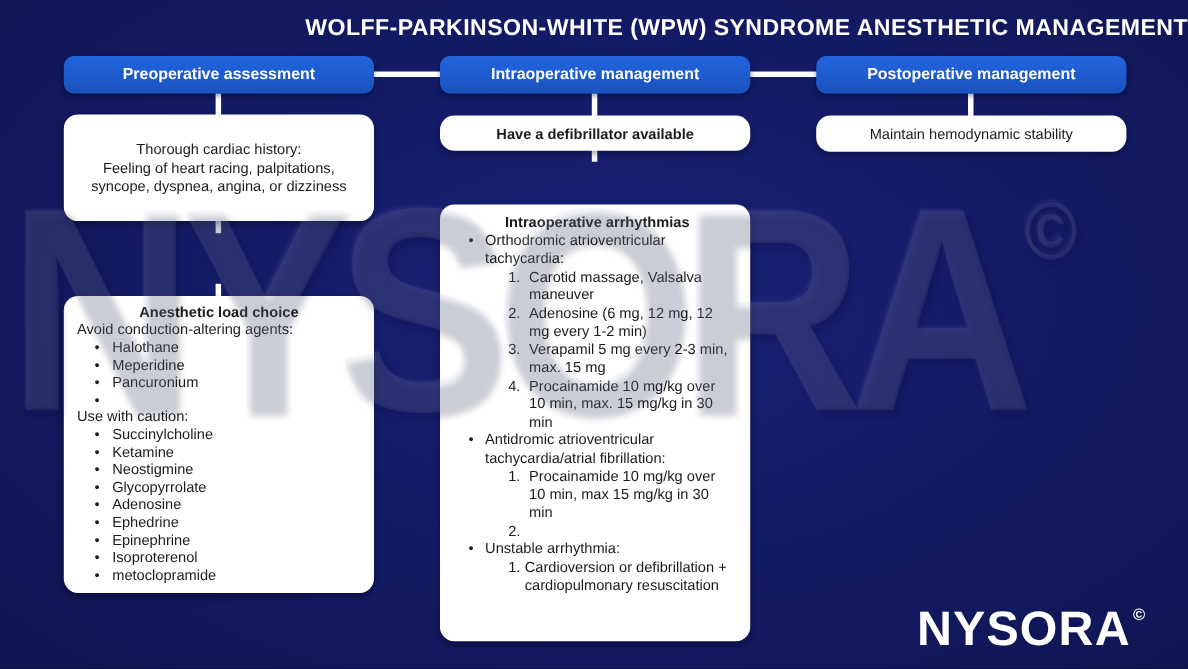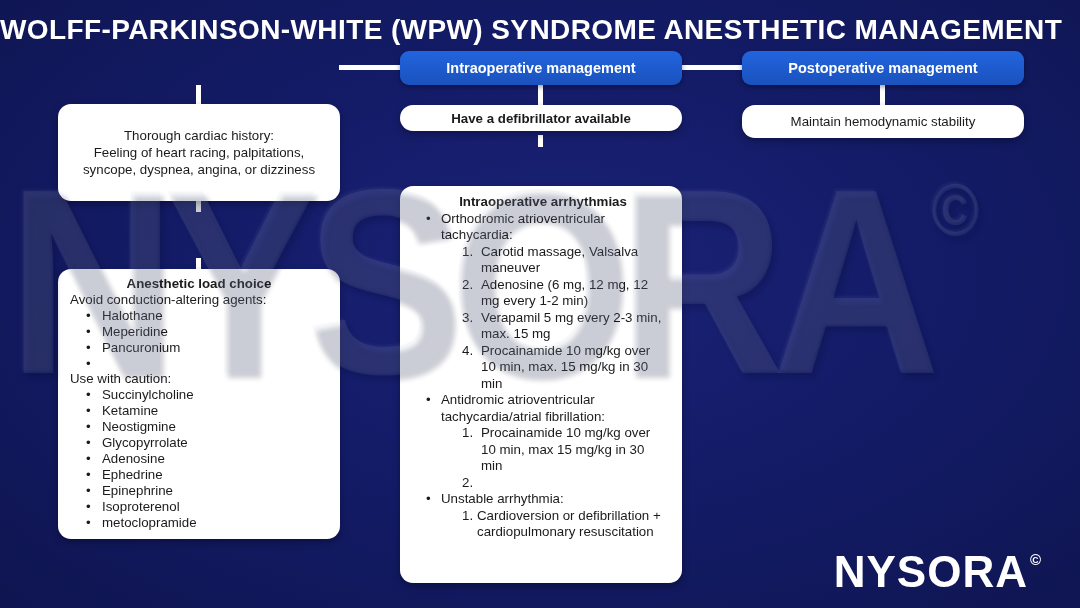--- a/index.html
+++ b/index.html
@@ -6,22 +6,22 @@
     --bg:#131b66; --header-blue:#1d5bd0; --box-bg:#ffffff; --box-text:#1b1b1b;
     --title-text:#ffffff; --connector:#ffffff;
   }
   *{margin:0;padding:0;box-sizing:border-box;}
   body{font-family:"Liberation Sans",sans-serif;background:#000;}
   .canvas{
     position:relative;width:1080px;height:608px;overflow:hidden;
     background:radial-gradient(ellipse at 52% 45%, #1b2277 0%, var(--bg) 50%, #0f1550 100%);
   }
   .title{
-    position:absolute;top:14px;left:0;right:0;text-align:left;
-    color:var(--title-text);font-weight:800;font-size:28px;letter-spacing:.4px;
+    position:absolute;top:14px;left:0;right:0;text-align:right;
+    color:var(--title-text);font-weight:800;font-size:21px;letter-spacing:.4px;
   }
   .col-header{
     position:absolute;top:51px;width:282px;height:34px;border-radius:9px;
     background:linear-gradient(180deg,#2264de 0%,#1a52bd 100%);
     color:#fff;font-weight:700;font-size:14.5px;
     display:flex;align-items:center;justify-content:center;
     box-shadow:0 2px 5px rgba(0,0,20,.4);z-index:2;
   }
   .h1{left:58px}.h2{left:400px}.h3{left:742px}
   .hline{position:absolute;top:65px;height:5px;background:var(--connector);z-index:1;}
@@ -32,21 +32,21 @@
   .v3a{left:880px;top:85px;height:21px}
   .box{
     position:absolute;width:282px;background:var(--box-bg);border-radius:13px;
     color:var(--box-text);font-size:13.3px;z-index:2;
     box-shadow:0 3px 7px rgba(0,0,15,.35);
   }
   .center-box{display:flex;flex-direction:column;align-items:center;justify-content:center;text-align:center;}
   .c1b1{left:58px;top:104px;height:97px;line-height:17px;}
   .c1b2{left:58px;top:211px;height:47px;line-height:17px;}
   .c1b3{left:58px;top:269px;height:270px;line-height:15.9px;padding:7px 12px 7px 12px;}
-  .c2b1{left:400px;top:105px;height:26px;}
+  .c2b1{left:400px;top:105px;height:32px;}
   .c2b2{left:400px;top:146px;height:397px;line-height:16.5px;padding:8px 8px 8px 12px;margin-top:40px;}
   .c3b1{left:742px;top:105px;height:33px;}
   .item-center{white-space:pre-line;text-align:center;}
   .item-center.bold{font-weight:700;}
   .item-heading{font-weight:700;text-align:center;}
   .item-para{text-align:left;}
   .item-bullet,.item-num{display:flex;text-align:left;}
   .item-bullet .marker{flex:0 0 18px;padding-left:2px;}
   .item-bullet .txt,.item-num .txt{flex:1;white-space:pre-line;}
   .c1b3 .item-bullet{padding-left:14px;}
@@ -69,20 +69,21 @@
   }
   .logo-mark{font-size:15px;font-weight:700;margin-top:2px;margin-left:2px;}
 </style>
 </head>
 <body>
 
 <div class="canvas">
 
   <div class="title">WOLFF-PARKINSON-WHITE (WPW) SYNDROME ANESTHETIC MANAGEMENT</div>
 
+  <div class="col-header h1">Preoperative assessment</div>
   <div class="col-header h2">Intraoperative management</div>
   <div class="col-header h3">Postoperative management</div>
 
   <div class="hline hl1"></div>
   <div class="hline hl2"></div>
   <div class="vline v1a"></div>
   <div class="vline v1b"></div>
   <div class="vline v1c"></div>
   <div class="vline v2a"></div>
   <div class="vline v2b"></div>

